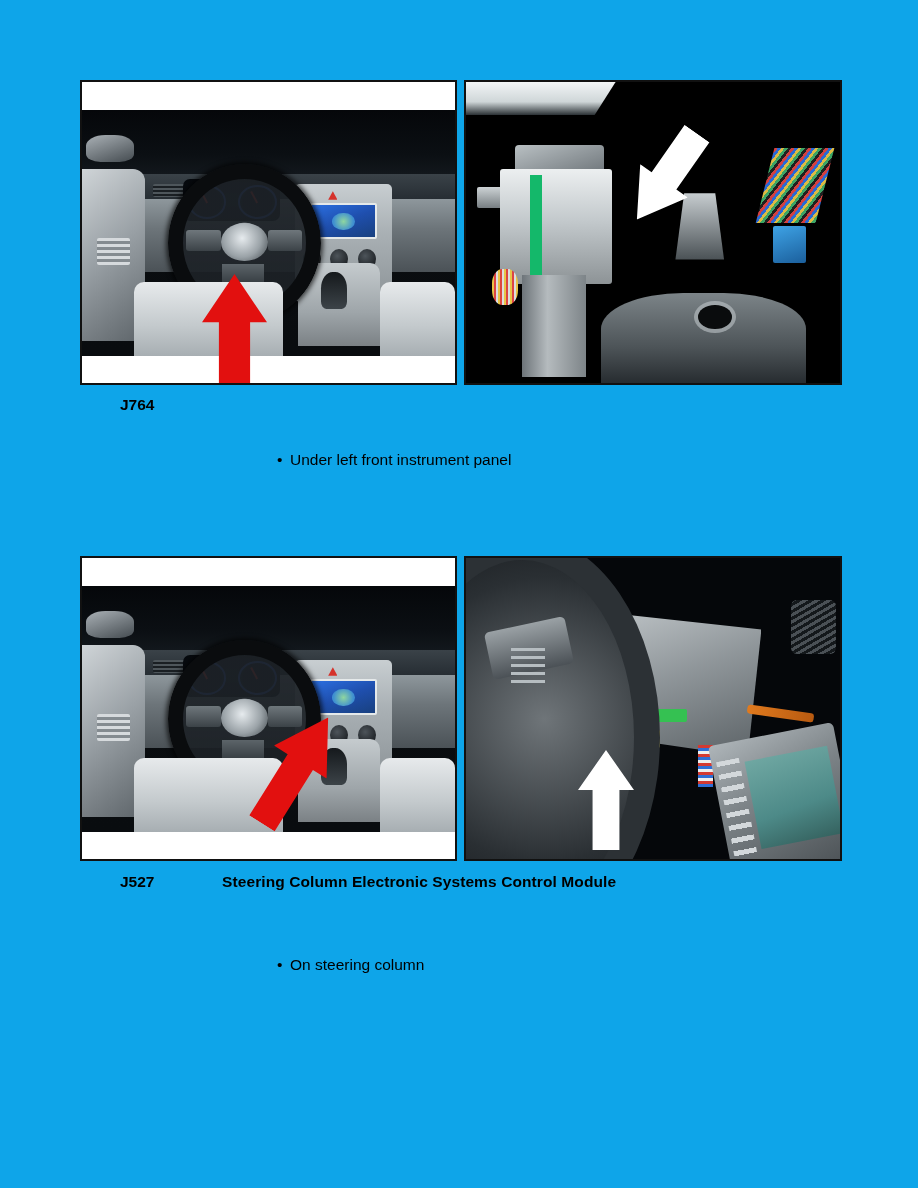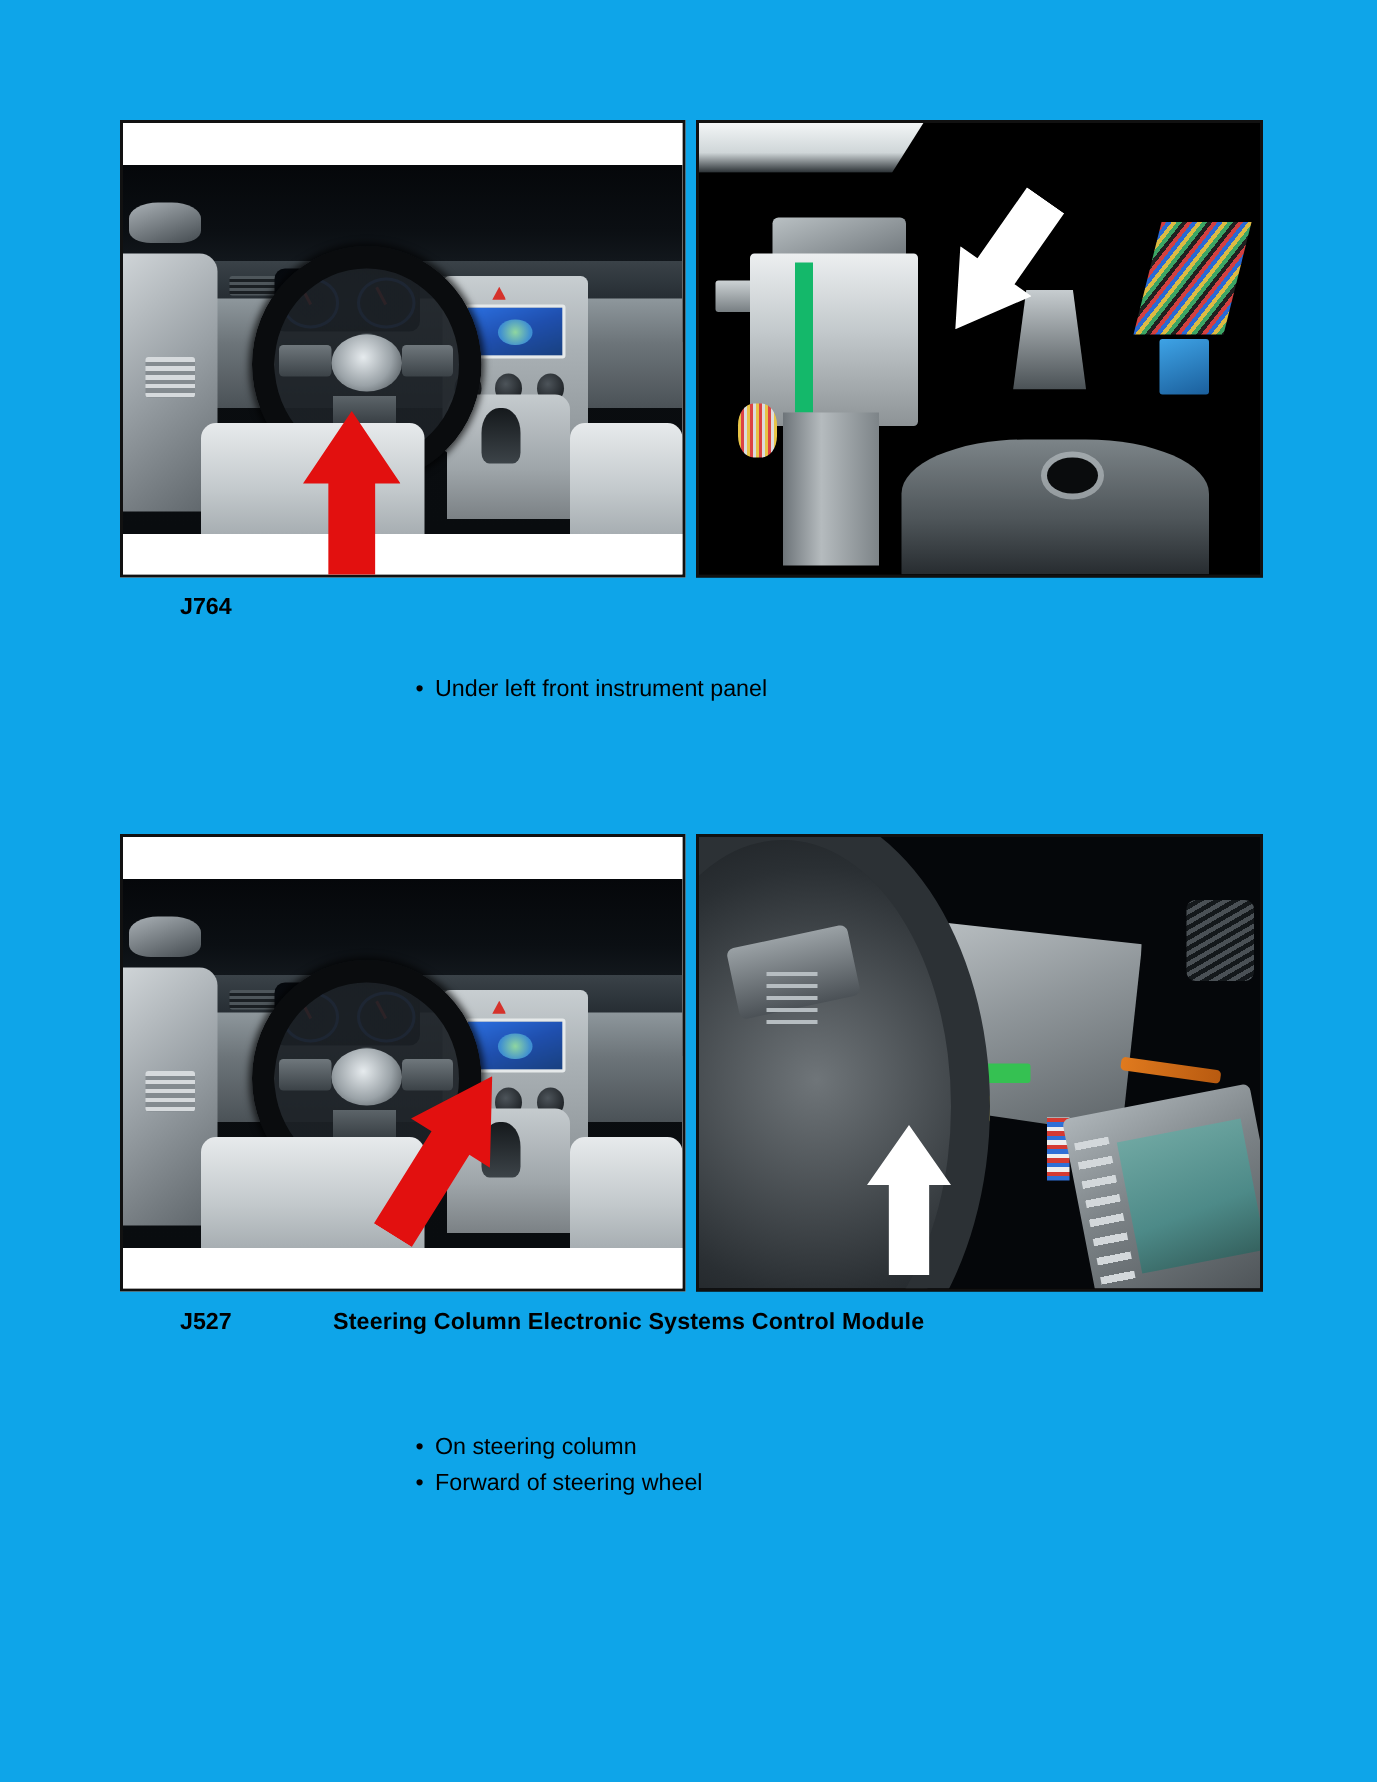--- a/index.html
+++ b/index.html
@@ -598,18 +598,15 @@
     </div>
   </div>
 
   <div class="caption-code" style="left:120px; top:873px;">J527</div>
   <div class="caption-row" style="left:222px; top:873px;">Steering Column Electronic Systems Control Module</div>
 
   <div class="bullet-list" style="left:277px; top:925px;margin-top:28px;">
     <div class="bullet-item">
       <span class="dot">•</span><span>On steering column</span>
     </div>
-    <div class="bullet-item">
-      <span class="dot">•</span><span>Forward of steering wheel</span>
-    </div>
   </div>
 
 </div>
 
 </body></html>

